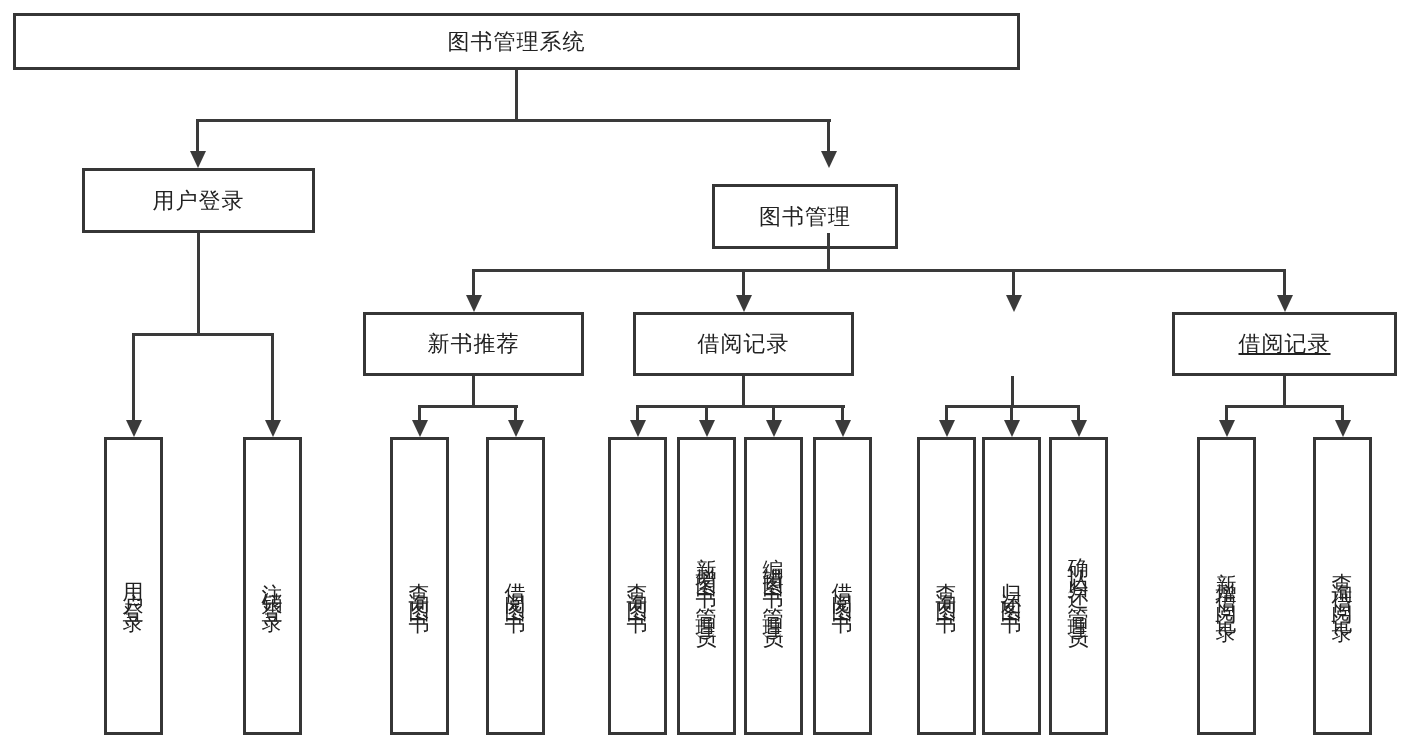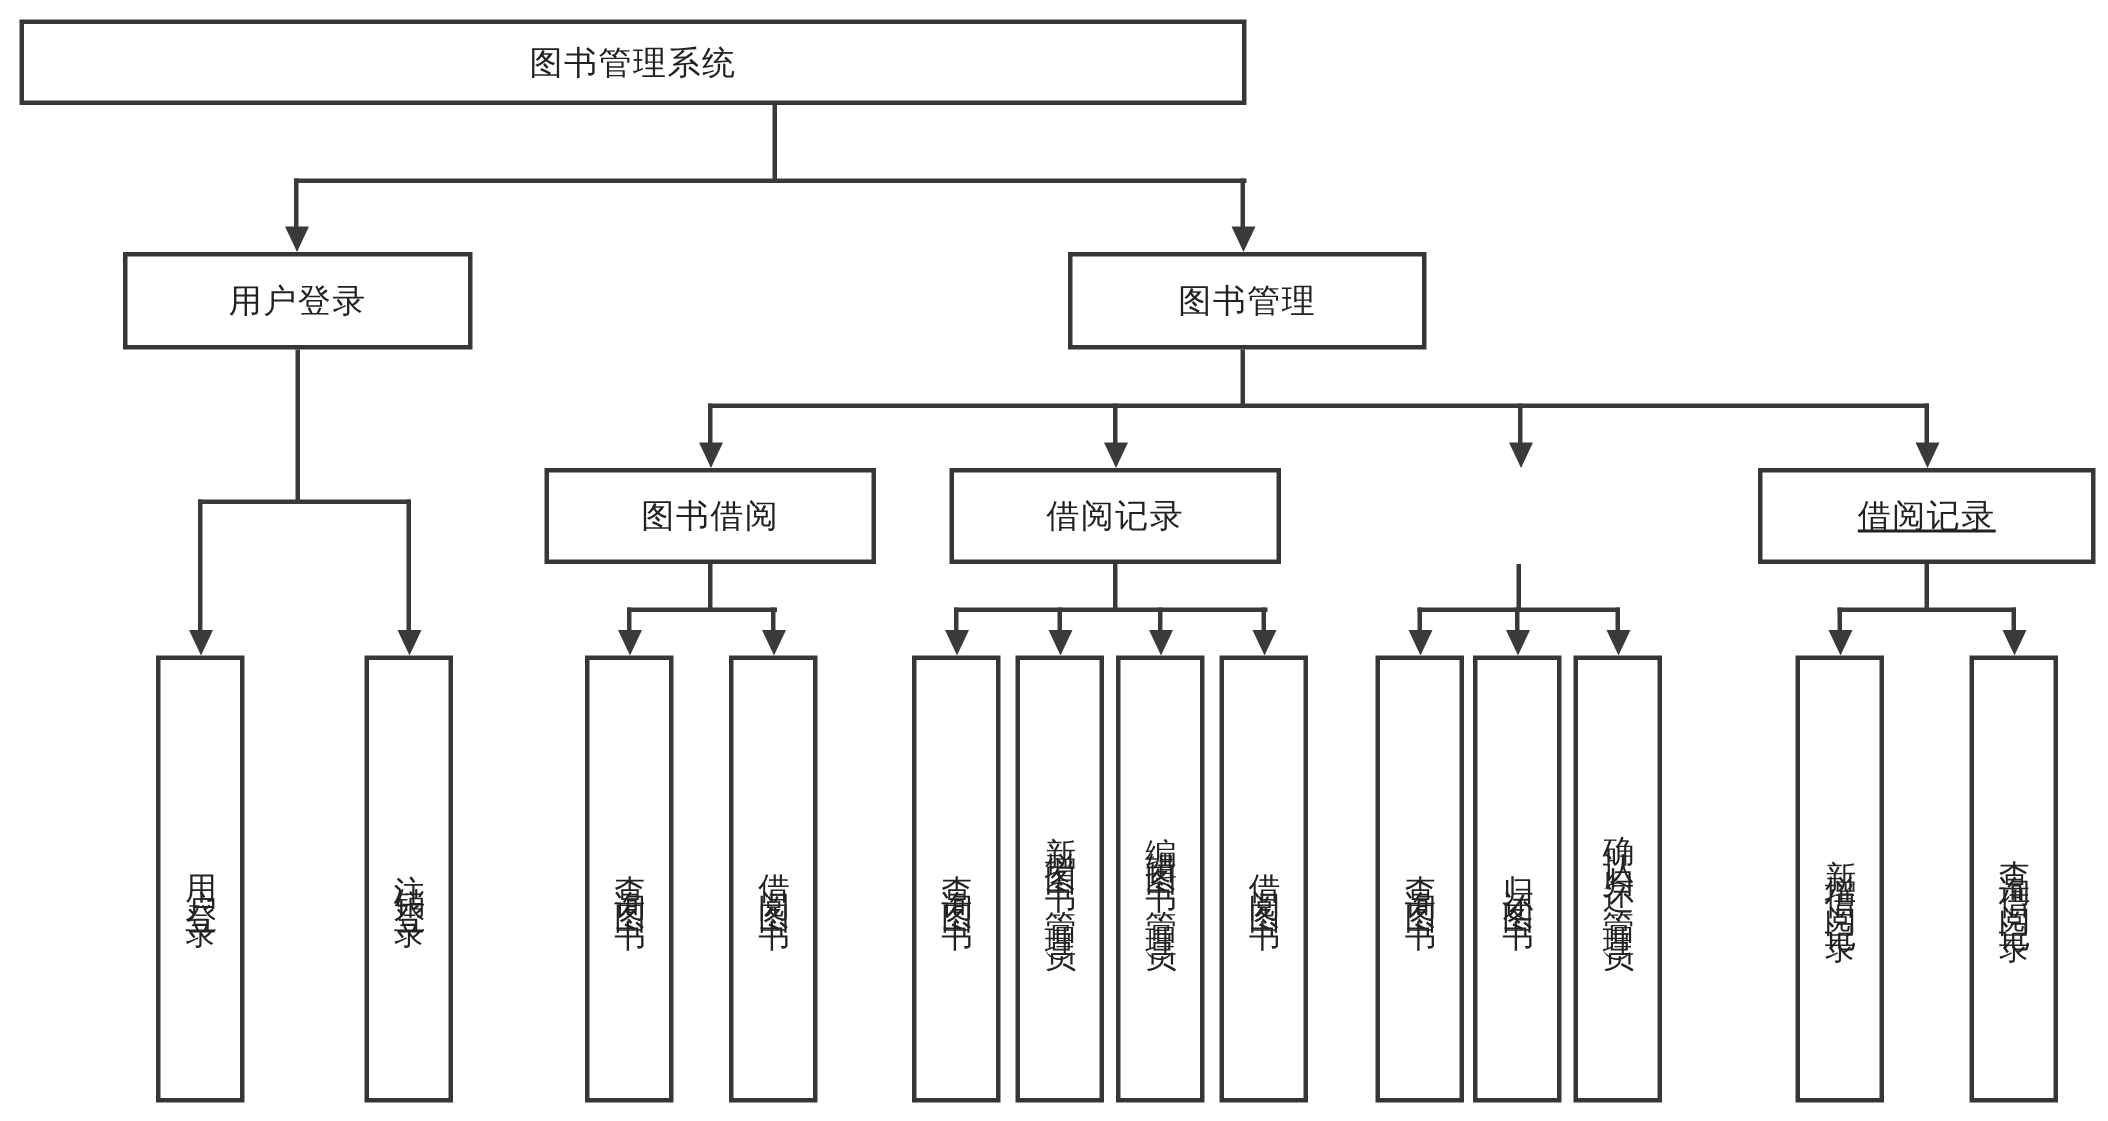--- a/index.html
+++ b/index.html
@@ -51,35 +51,35 @@
     color: #b3b6b9;
     letter-spacing: 1px;
     white-space: nowrap;
   }
 </style>
 </head>
 <body>
 
 <div id="canvas">
 
-  <div class="node" style="left:13px; top:13px; width:818px; height:57px;">
+  <div class="node" style="left:13px; top:13px; width:1007px; height:57px;">
     <span class="lbl">图书管理系统</span>
   </div>
 
   <div class="vline" style="left:515px; top:70px;  height:51px;"></div>
   <div class="hline" style="left:196px; top:119px; width:635px;"></div>
   <div class="vline" style="left:196px; top:119px; height:34px;"></div>
   <div class="arr" style="left:190px; top:151px;"></div>
   <div class="vline" style="left:827px; top:119px; height:34px;"></div>
   <div class="arr" style="left:821px; top:151px;"></div>
 
   <div class="node" style="left:82px; top:168px; width:233px; height:65px;">
     <span class="lbl">用户登录</span>
   </div>
-  <div class="node" style="left:712px; top:168px; width:239px; height:65px;">
+  <div class="node" style="left:712px; top:184px; width:186px; height:65px;">
     <span class="lbl">图书管理</span>
   </div>
 
   <div class="vline" style="left:197px; top:233px; height:103px;"></div>
   <div class="hline" style="left:132px; top:333px; width:142px;"></div>
   <div class="vline" style="left:132px; top:333px; height:88px;"></div>
   <div class="arr" style="left:126px; top:420px;"></div>
   <div class="vline" style="left:271px; top:333px; height:88px;"></div>
   <div class="arr" style="left:265px; top:420px;"></div>
 
@@ -88,21 +88,21 @@
   <div class="vline" style="left:472px;  top:269px; height:28px;"></div>
   <div class="arr" style="left:466px;  top:295px;"></div>
   <div class="vline" style="left:742px;  top:269px; height:28px;"></div>
   <div class="arr" style="left:736px;  top:295px;"></div>
   <div class="vline" style="left:1012px; top:269px; height:28px;"></div>
   <div class="arr" style="left:1006px; top:295px;"></div>
   <div class="vline" style="left:1283px; top:269px; height:28px;"></div>
   <div class="arr" style="left:1277px; top:295px;"></div>
 
   <div class="node" style="left:363px; top:312px; width:221px; height:64px;">
-    <span class="lbl">图书借阅</span>
+    <span class="lbl">新书推荐</span>
   </div>
   <div class="node" style="left:633px; top:312px; width:221px; height:64px;">
     <span class="lbl">借阅记录</span>
   </div>
   <div class="node" style="left:1172px; top:312px; width:225px; height:64px;text-decoration:underline;">
     <span class="lbl">借阅记录</span>
   </div>
 
   <div class="vline" style="left:472px; top:376px; height:32px;"></div>
   <div class="hline" style="left:418px; top:405px; width:100px;"></div>

